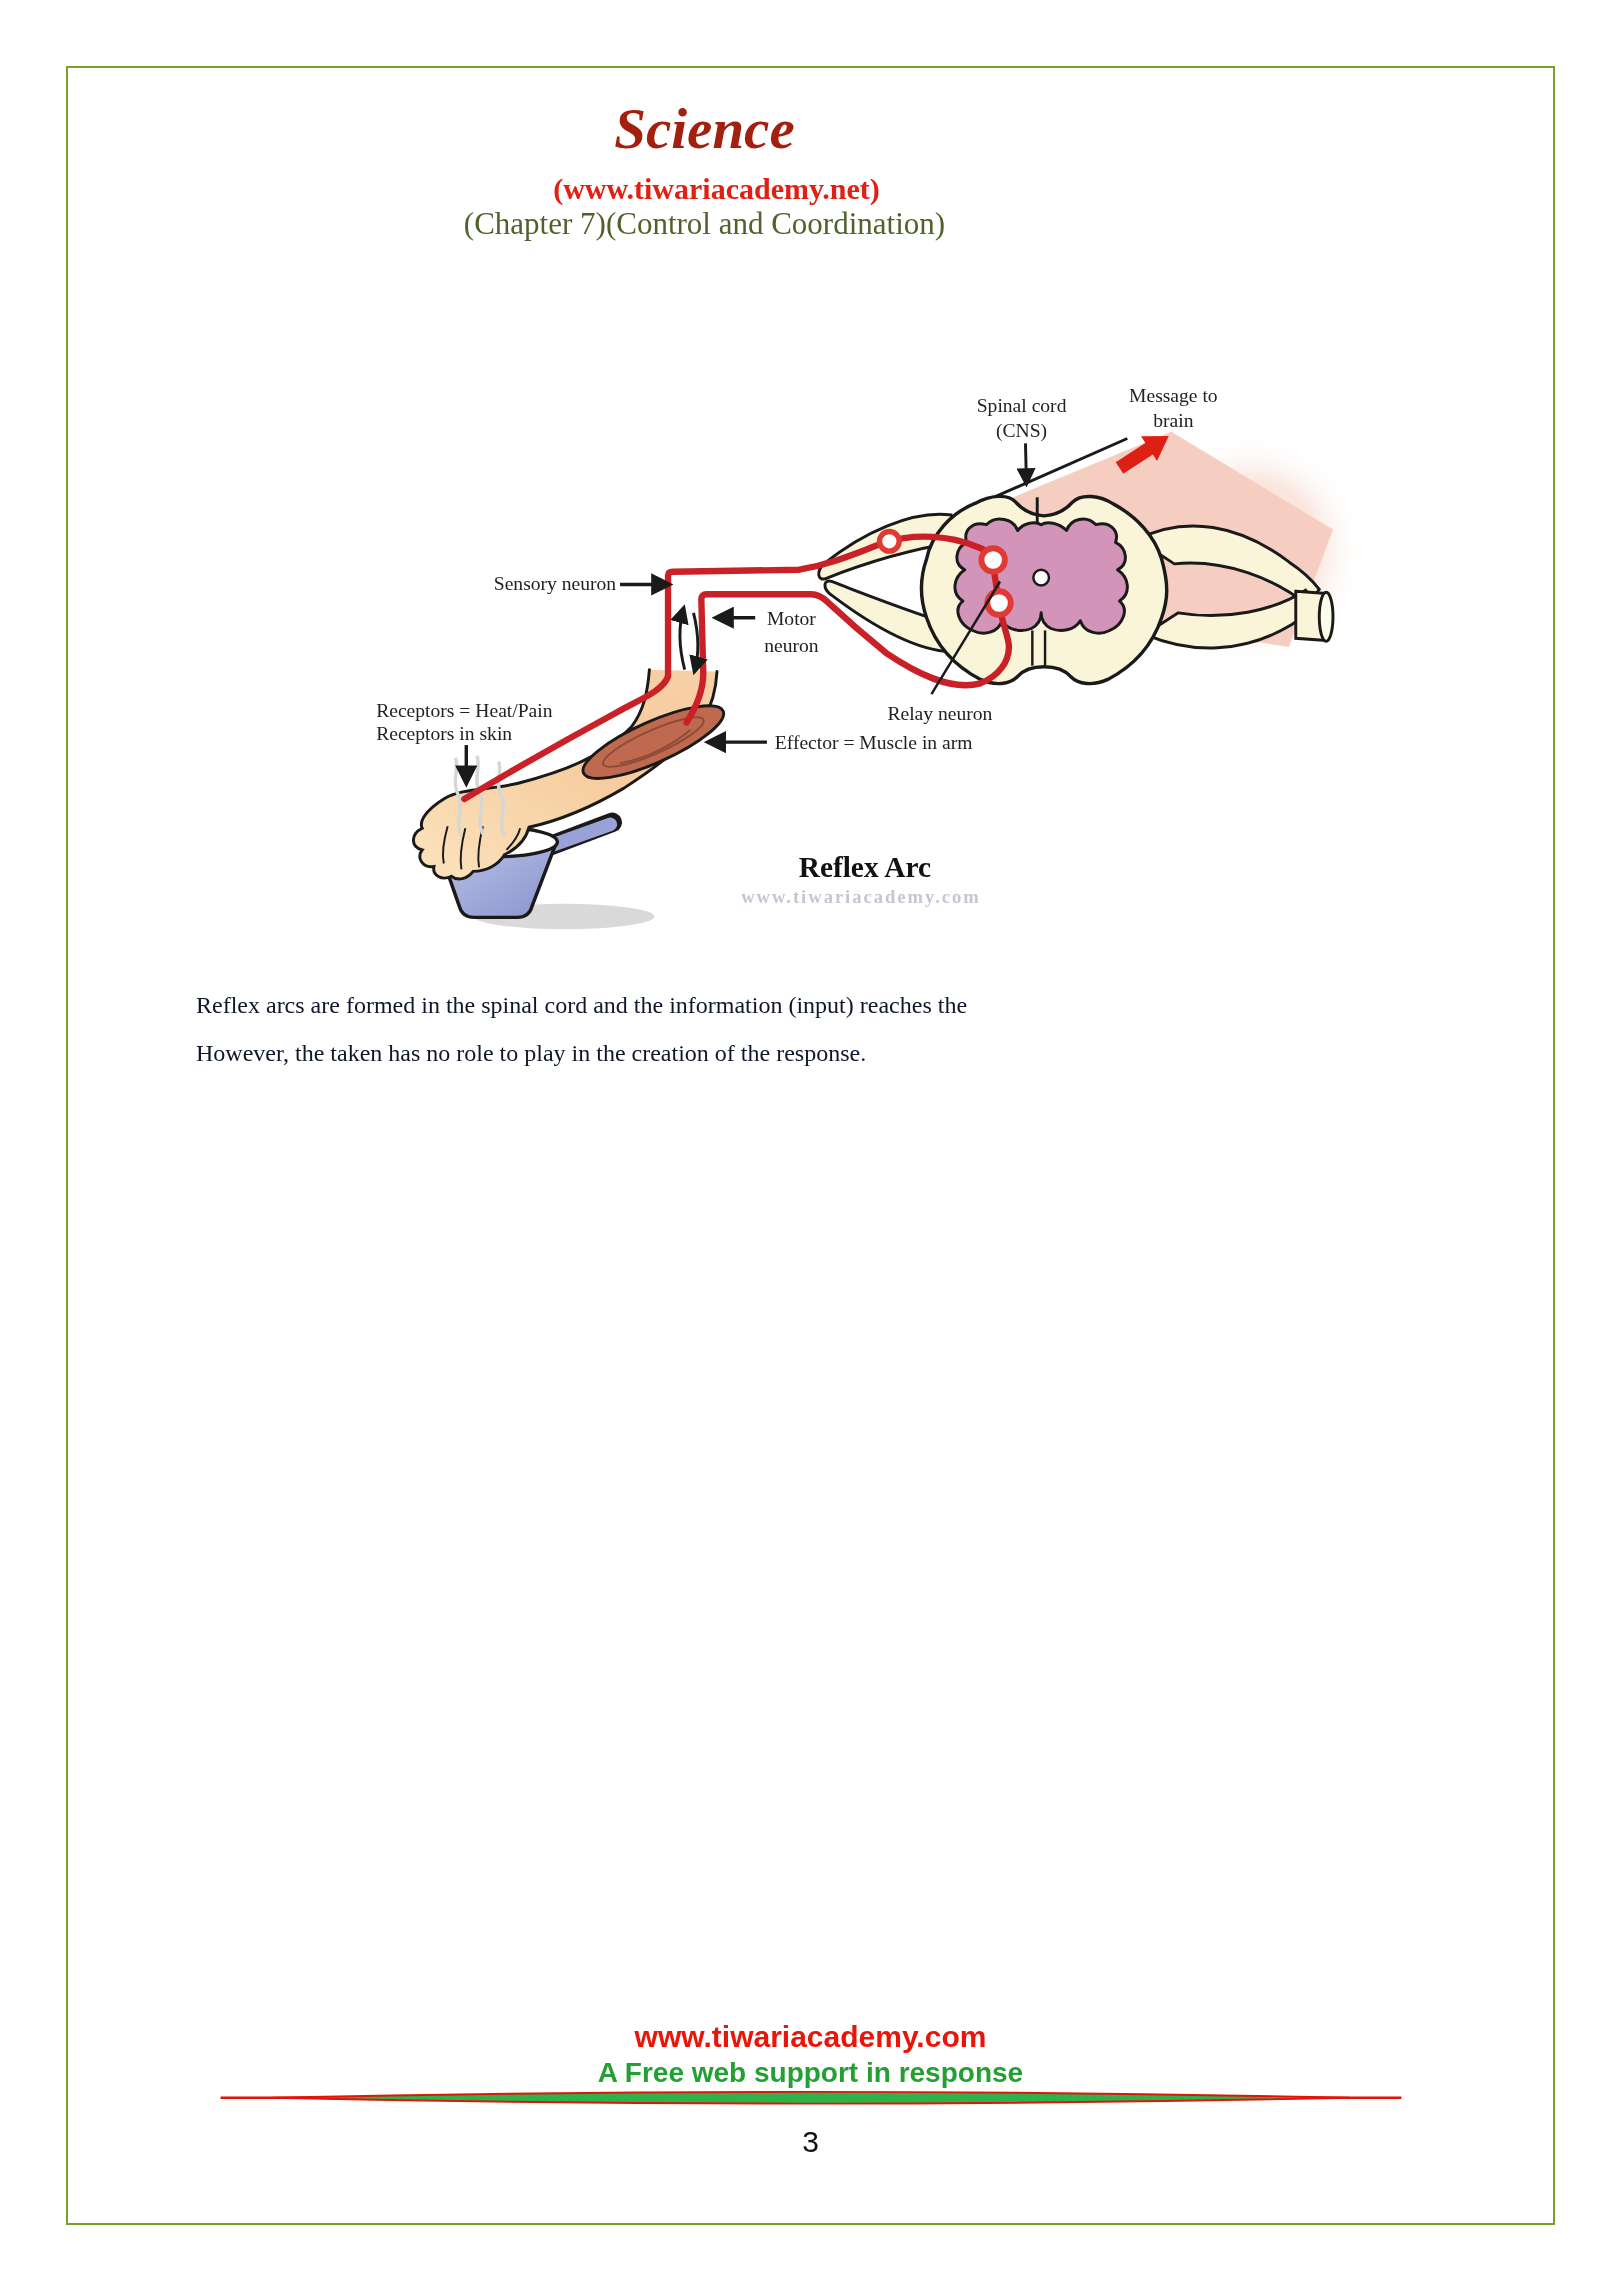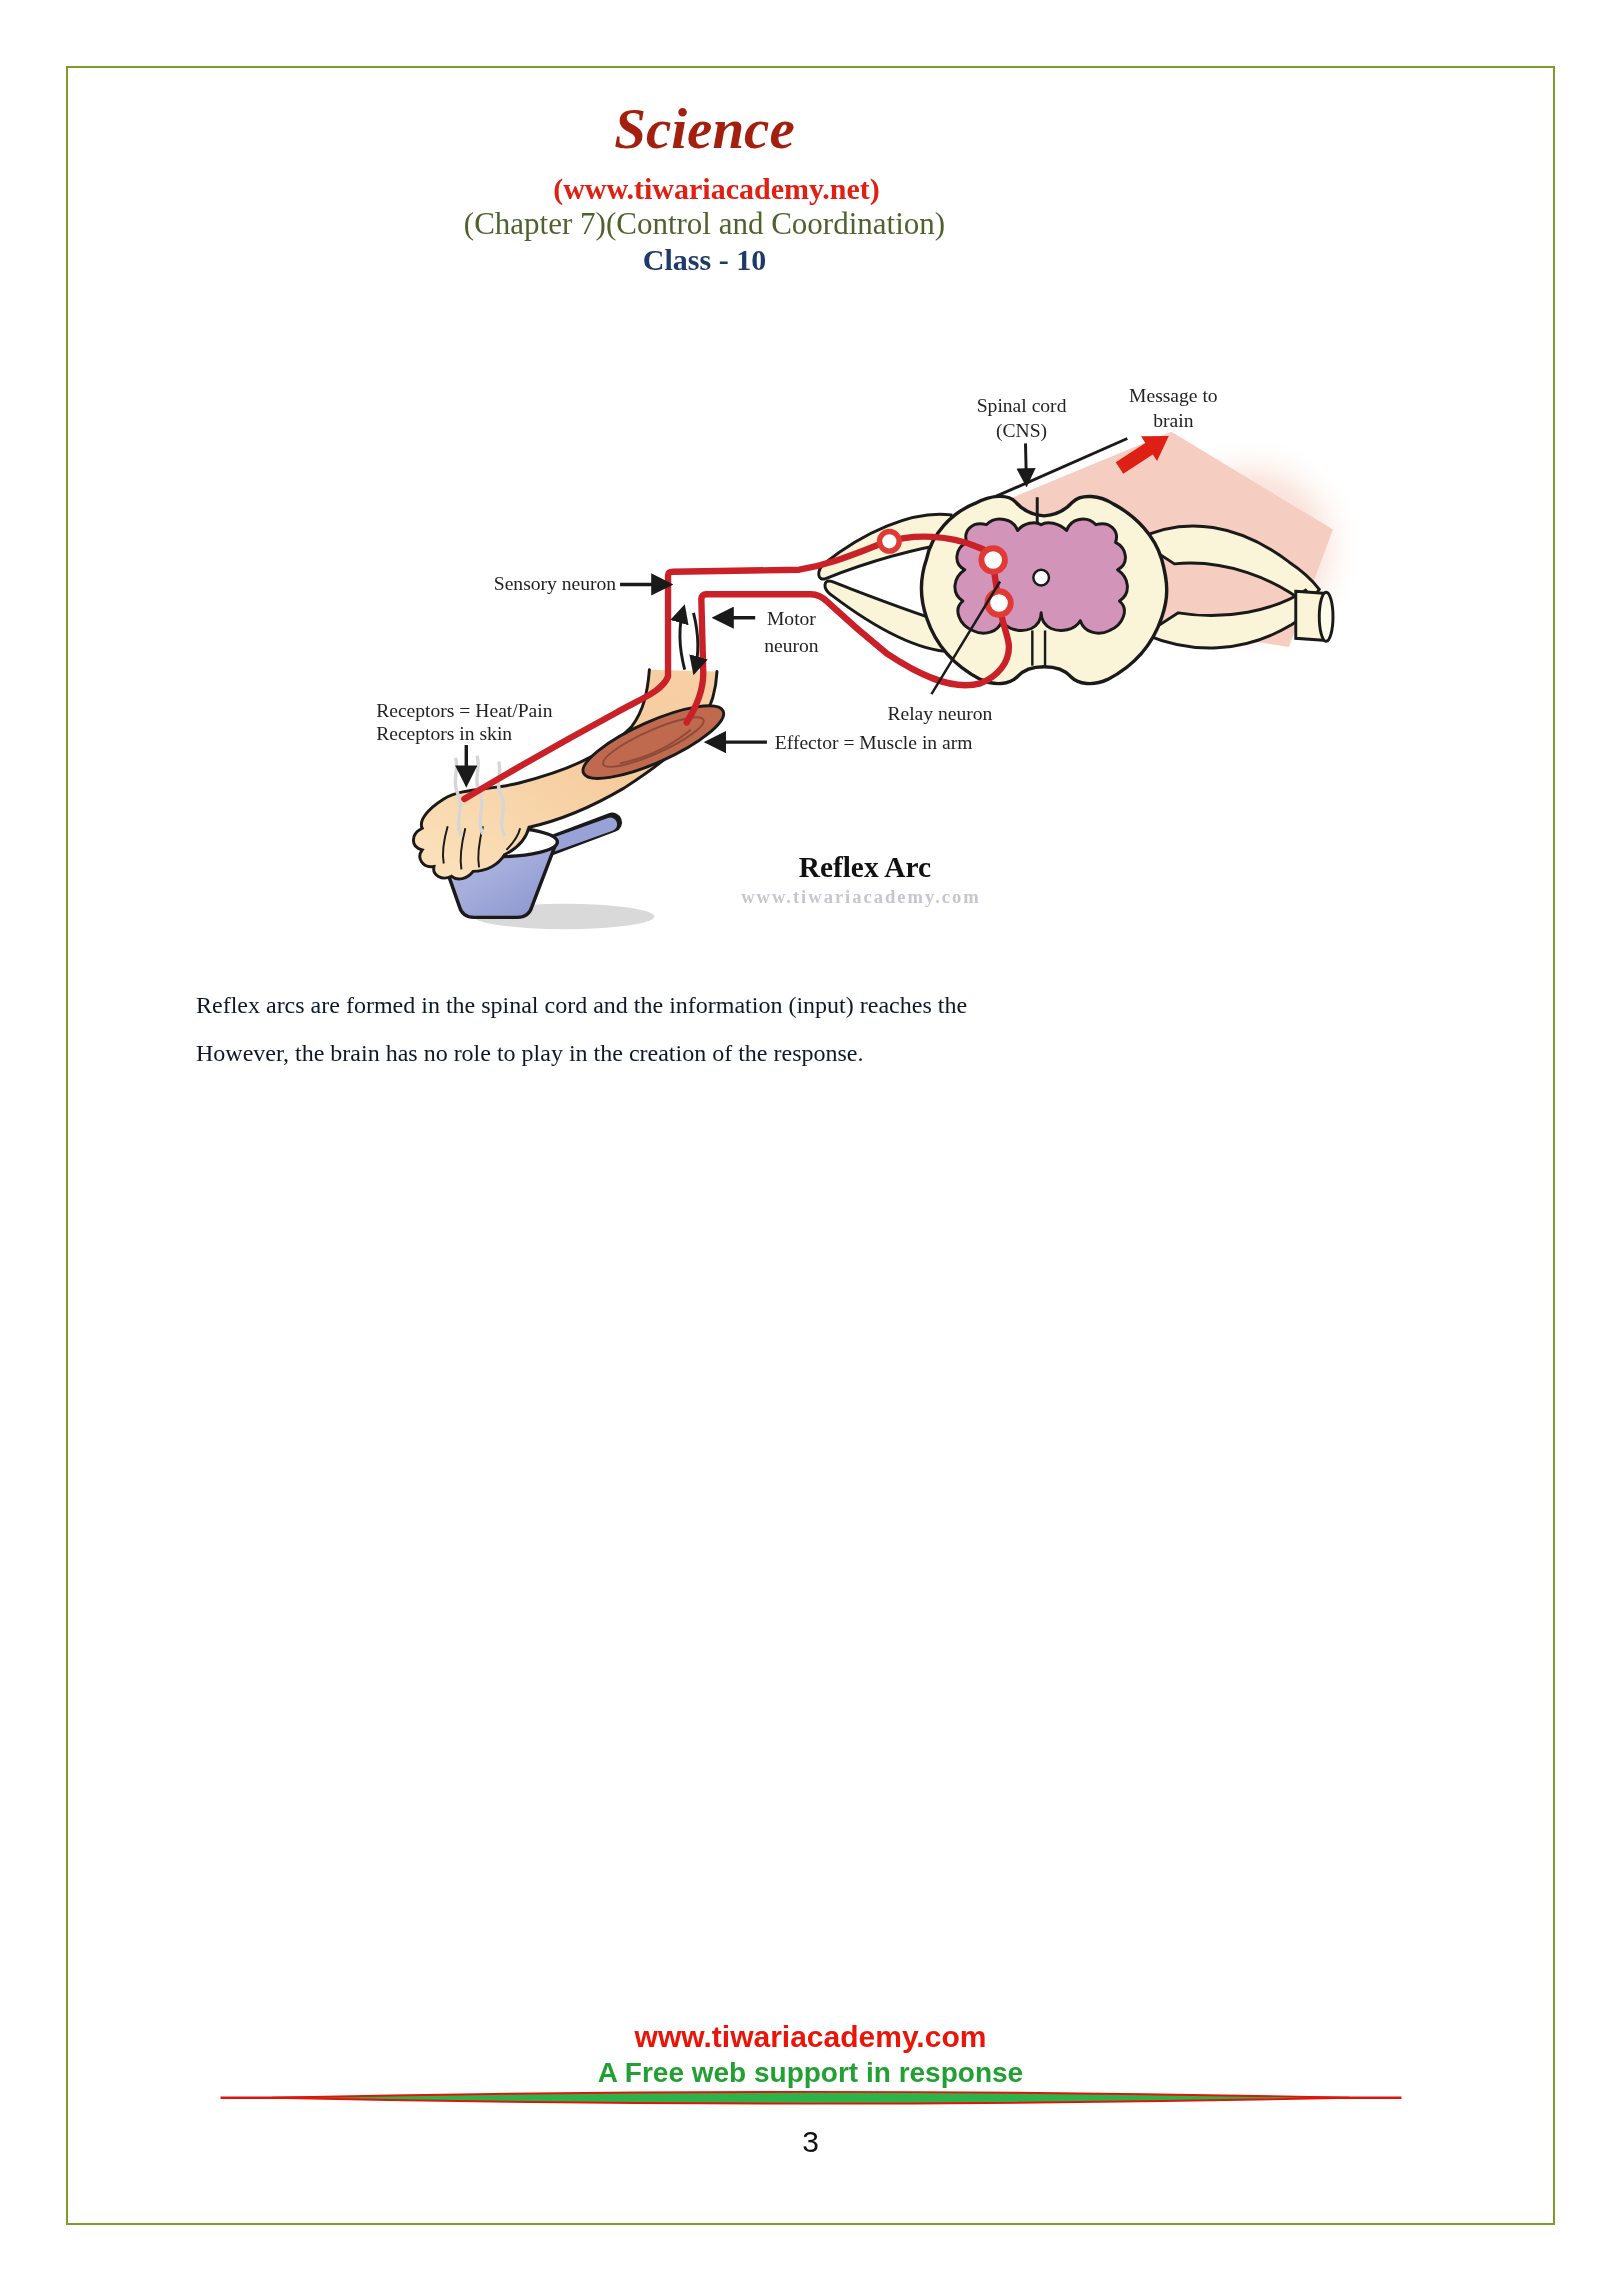--- a/index.html
+++ b/index.html
@@ -27,21 +27,20 @@
 </head>
 <body>
 
 <div class="page">
   <div class="border-frame"></div>
 
   <div class="header">
     <div class="title">Science</div>
     <div class="site-url">(www.tiwariacademy.net)</div>
     <div class="chapter">(Chapter 7)(Control and Coordination)</div>
-    <div class="classline">Class - 10</div>
   </div>
 
   <svg class="diagram" viewBox="0 0 1060 580">
     <defs>
       <radialGradient id="glowGrad" cx="50%" cy="50%" r="50%">
         <stop offset="0%" stop-color="#f7d3c6" stop-opacity="0.95"></stop>
         <stop offset="60%" stop-color="#f8dcd1" stop-opacity="0.7"></stop>
         <stop offset="100%" stop-color="#ffffff" stop-opacity="0"></stop>
       </radialGradient>
       <linearGradient id="skinGrad" x1="0%" y1="100%" x2="100%" y2="0%">
@@ -210,21 +209,21 @@
     <text class="dlabel" x="13" y="356">Receptors = Heat/Pain</text>
     <text class="dlabel" x="13" y="380">Receptors in skin</text>
     <text class="dlabel" x="535" y="359">Relay neuron</text>
     <text class="dlabel" x="420" y="389">Effector = Muscle in arm</text>
     <text class="dcaption" x="512" y="520" text-anchor="middle">Reflex Arc</text>
     <text class="dwatermark" x="508" y="546" text-anchor="middle">www.tiwariacademy.com</text>
   </svg>
 
   <div class="bodytext">
     <div>Reflex arcs are formed in the spinal cord and the information (input) reaches the</div>
-    <div>However, the brain has no role to play in the creation of the response.</div>
+    <div>However, the taken has no role to play in the creation of the response.</div>
   </div>
 
   <div class="footer">
     <div class="footer-site">www.tiwariacademy.com</div>
     <div class="footer-tag">A Free web support in response</div>
   </div>
 
   <svg class="divider" viewBox="0 0 1210 24">
     <line x1="2" y1="12" x2="1208" y2="12" stroke="#e01408" stroke-width="2.5"></line>
     <path d="M 55,12 Q 605,0 1155,12 Q 605,24 55,12 Z" fill="#2eb34b" stroke="#e01408" stroke-width="2"></path>

